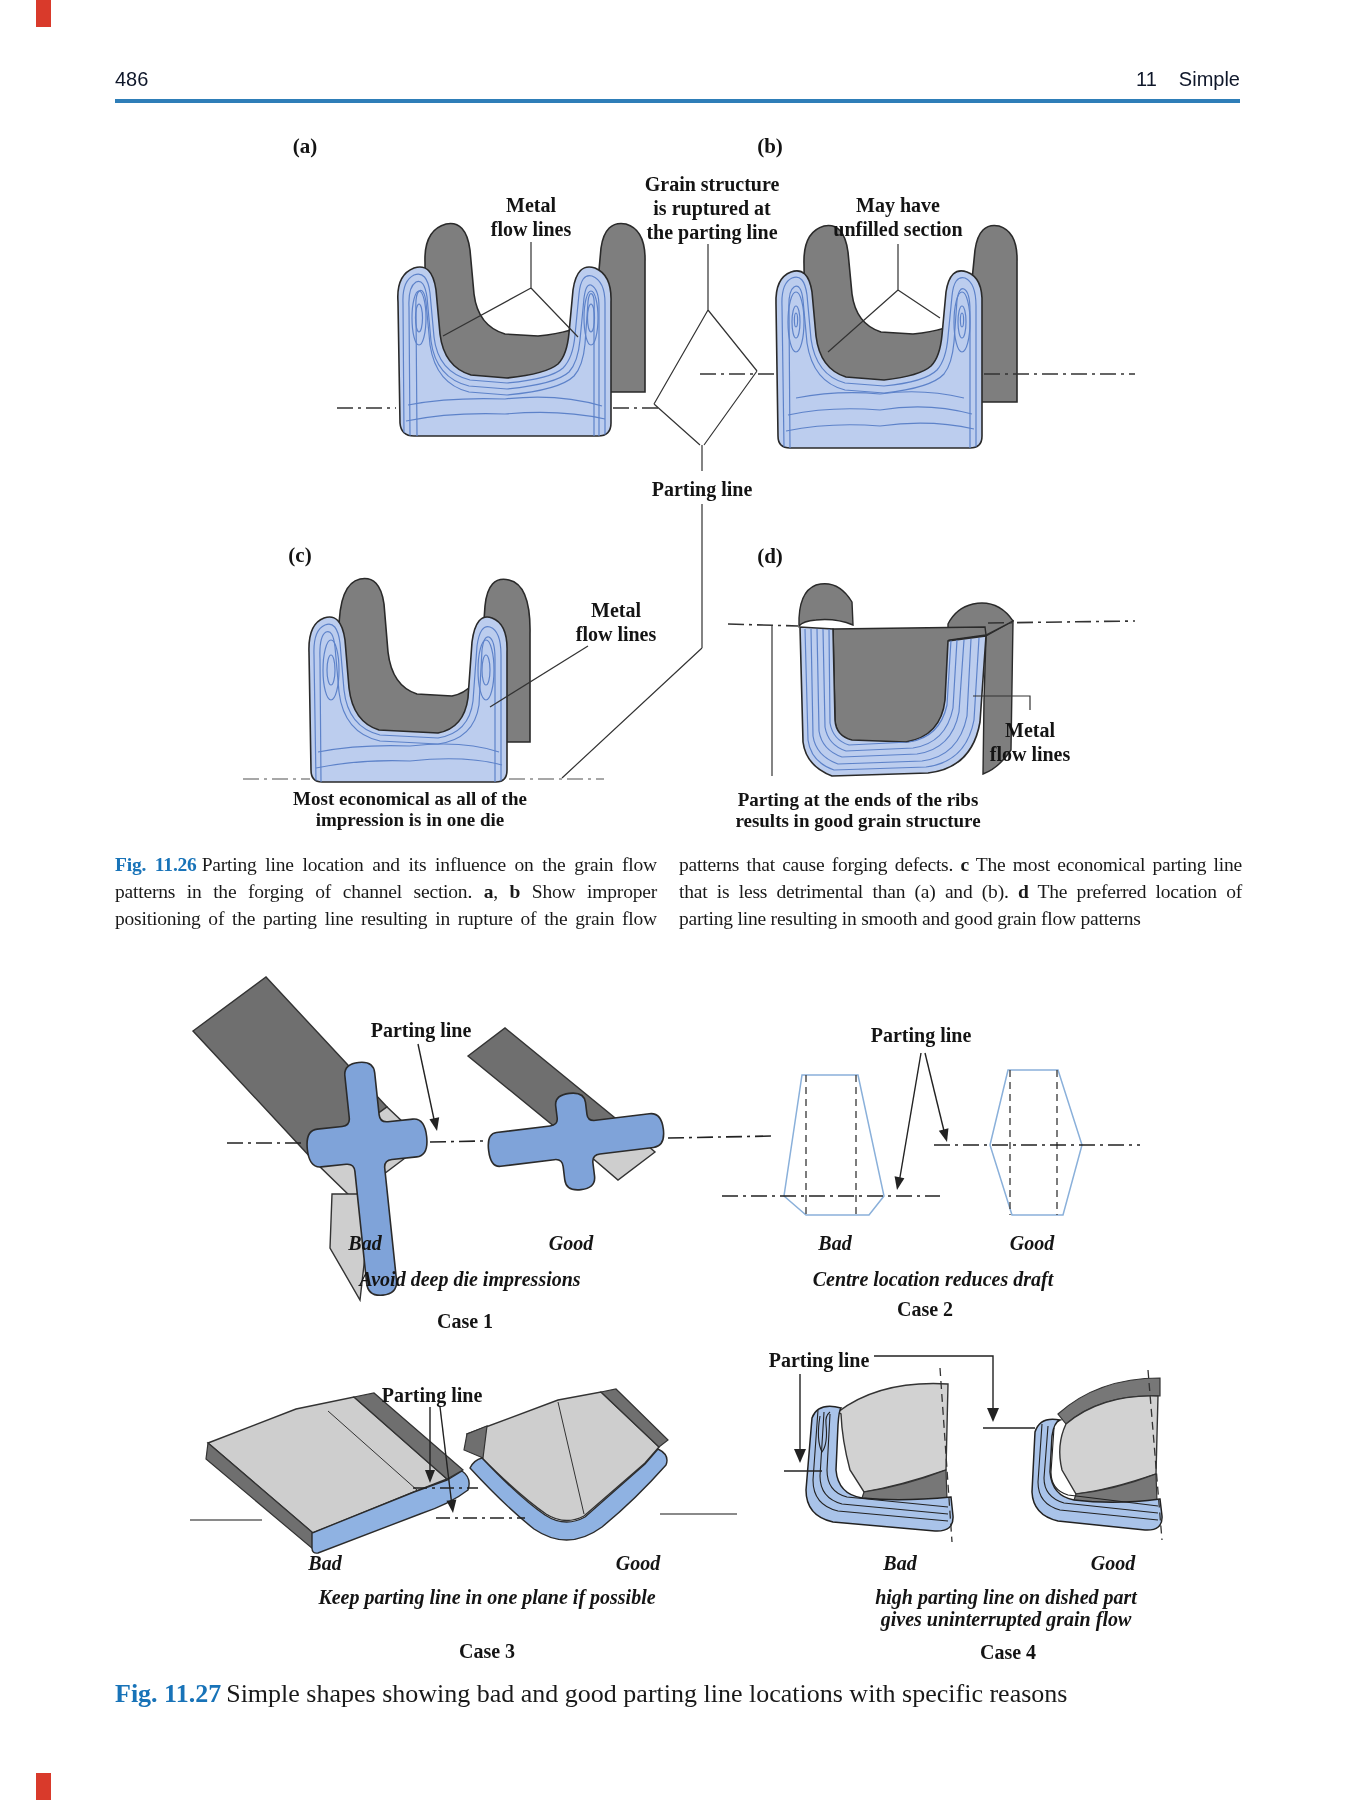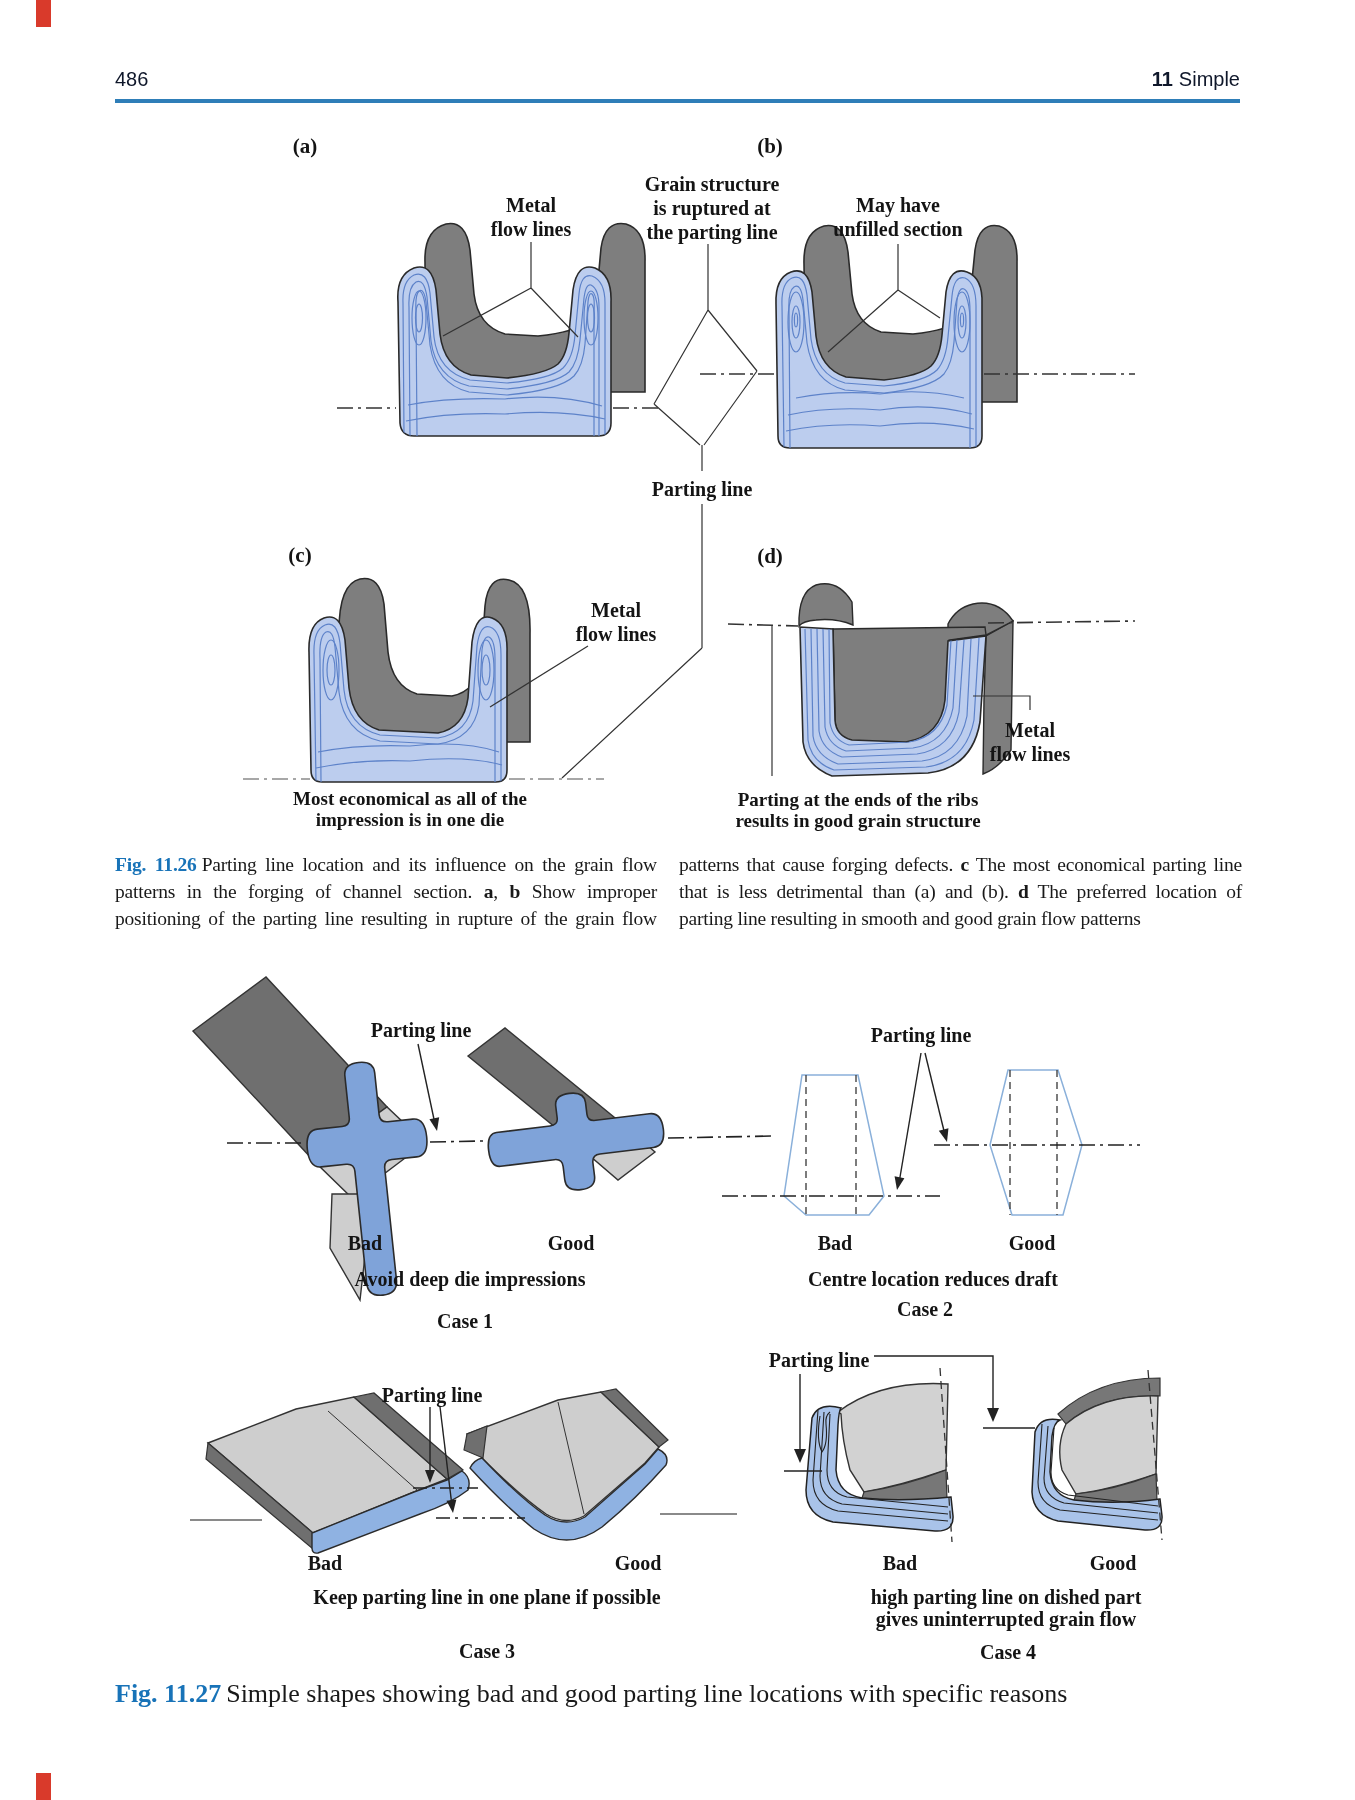--- a/index.html
+++ b/index.html
@@ -6,26 +6,26 @@
   body{width:1355px;height:1800px;background:#ffffff;position:relative;overflow:hidden;
        font-family:"Liberation Serif",serif;color:#161616;}
   .abs{position:absolute;}
   .edge-tab{position:absolute;left:36px;width:15px;height:27px;background:#d93a2b;}
   .edge-tab.top{top:0;}
   .edge-tab.bottom{top:1773px;}
   .header{position:absolute;left:115px;top:68px;width:1125px;height:26px;
           font-family:"Liberation Sans",sans-serif;font-size:20px;color:#0f172a;}
   .pagenum{position:absolute;left:0;top:0;}
   .runhead{position:absolute;right:0;top:0;}
-  .runhead .chap-no{margin-right:6px;font-weight:bold;}
+  .runhead .chap-no{margin-right:22px;}
   .rule{position:absolute;left:115px;top:99px;width:1125px;height:4px;background:#2e7eb8;}
   .lbl{position:absolute;transform:translateX(-50%);text-align:center;font-weight:bold;
        font-size:20px;line-height:24px;white-space:nowrap;color:#141414;}
   .lbl.small{font-size:19px;line-height:20.5px;}
-  .lbl.ital{}
+  .lbl.ital{font-style:italic;}
   .lbl.tag{font-size:21px;}
   svg{position:absolute;left:0;}
   .cap{position:absolute;font-size:19.5px;line-height:27px;text-align:justify;
        letter-spacing:-0.2px;color:#191919;}
   .cap.last-just{text-align-last:justify;}
   .cap-tag{color:#1873b8;font-weight:bold;margin-right:5px;}
   .cap-b{font-weight:bold;}
   .fig27cap{position:absolute;left:115px;top:1679px;font-size:26px;color:#191919;}
 </style>
 </head>

